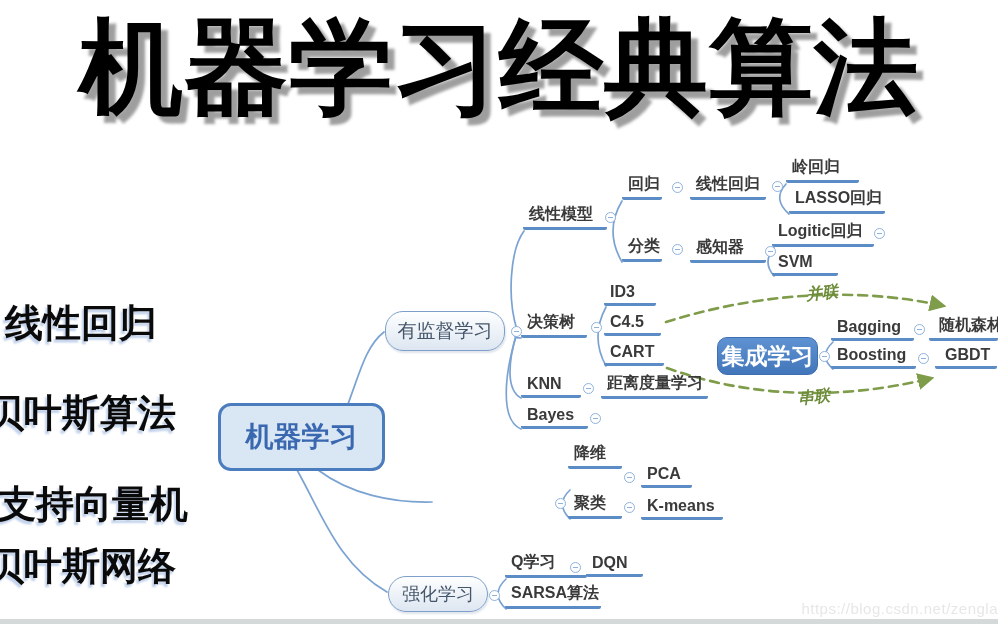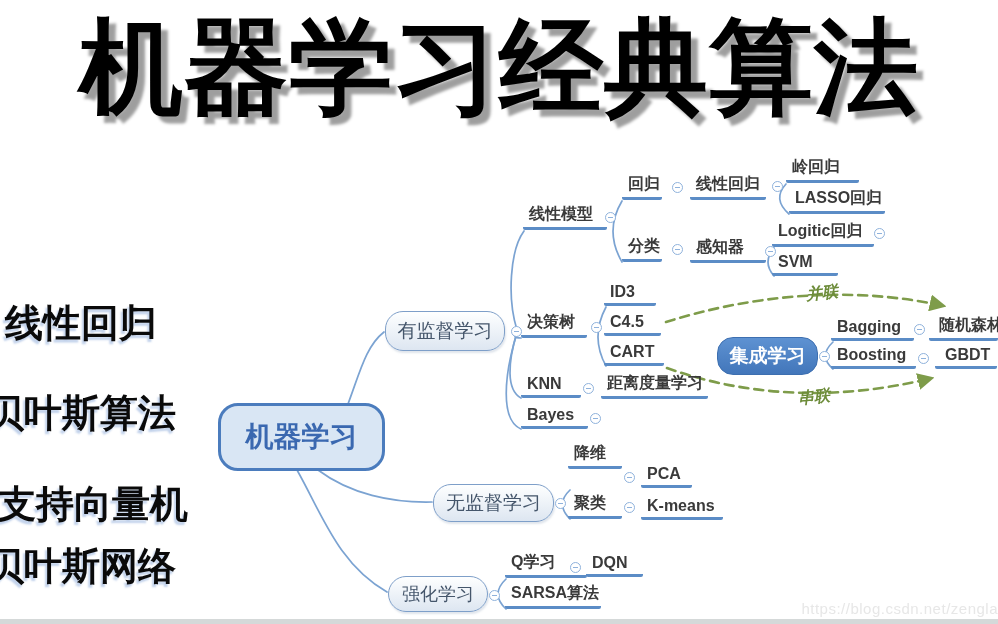--- a/index.html
+++ b/index.html
@@ -12,28 +12,28 @@
     font-size:104px;font-weight:900;color:#000;letter-spacing:1px;white-space:nowrap;
     text-shadow:7px 7px 3px rgba(0,0,0,0.38);}
 
   
   .leftitem{position:absolute;font-size:38px;font-weight:900;color:#0a0a0a;white-space:nowrap;
     text-shadow:-2px 3px 2px rgba(120,155,210,0.45);}
 
   
   .box{position:absolute;display:flex;align-items:center;justify-content:center;
     box-sizing:border-box;white-space:nowrap;z-index:3;}
-  .box.root{border:3.5px solid #4b7cbd;border-radius:20px;background:#d9e6f4;
+  .box.root{border:3.5px solid #4b7cbd;border-radius:13px;background:#d9e6f4;
     font-size:28px;font-weight:800;color:#3a68b0;}
   .box.branch{border:1.6px solid #7e9fc9;border-radius:18px;
     background:linear-gradient(#feffff,#dde6f1);
     font-size:19px;font-weight:500;color:#45566b;box-shadow:1px 2px 2px rgba(130,150,180,0.25);}
-  .box.ensemble{border:1px solid #3d6fb0;border-radius:16px;
+  .box.ensemble{border:1px solid #3d6fb0;border-radius:10px;
     background:linear-gradient(#5e92d2,#4276ba);
-    font-size:19px;font-weight:800;color:#ffffff;}
+    font-size:23px;font-weight:800;color:#ffffff;}
 
   
   .unode{position:absolute;box-sizing:border-box;height:24px;
     border-bottom:3px solid #5b8cc6;border-radius:0 0 2px 2px;
     padding:0 4px 2px 6px;display:flex;align-items:flex-end;
     font-size:16px;font-weight:600;color:#3a3a3a;white-space:nowrap;z-index:3;}
 
   
   .cicon{position:absolute;width:11px;height:11px;box-sizing:border-box;
     border:1.5px solid #8fb2dc;border-radius:50%;background:#fff;z-index:4;}
@@ -85,21 +85,20 @@
       <path d="M 506,579 Q 490,594 506,609"></path>
     </g>
     <g stroke="#7e9c4a" stroke-width="2.6" fill="none" stroke-dasharray="9 6" stroke-linecap="round">
       <path d="M 666,322 C 745,297 845,284 944,306" marker-end="url(#arrow)"></path>
       <path d="M 667,368 C 745,396 835,402 932,378" marker-end="url(#arrow)"></path>
     </g>
   </svg>
 
   <div class="box root" style="left:218px;top:403px;width:167px;height:68px">机器学习</div>
   <div class="box branch" style="left:385px;top:311px;width:120px;height:40px">有监督学习</div>
-  <div class="box branch" style="left:433px;top:484px;width:121px;height:38px">无监督学习</div>
   <div class="box branch" style="left:388px;top:576px;width:100px;height:36px;font-size:18px">强化学习</div>
   <div class="box ensemble" style="left:717px;top:337px;width:101px;height:38px">集成学习</div>
 
   <div class="unode" style="left:523px;top:206px;width:84px">线性模型</div>
   <div class="unode" style="left:622px;top:176px;width:40px">回归</div>
   <div class="unode" style="left:690px;top:176px;width:76px">线性回归</div>
   <div class="unode" style="left:786px;top:159px;width:73px">岭回归</div>
   <div class="unode" style="left:789px;top:190px;width:96px">LASSO回归</div>
   <div class="unode" style="left:622px;top:238px;width:40px">分类</div>
   <div class="unode" style="left:690px;top:239px;width:76px">感知器</div>

